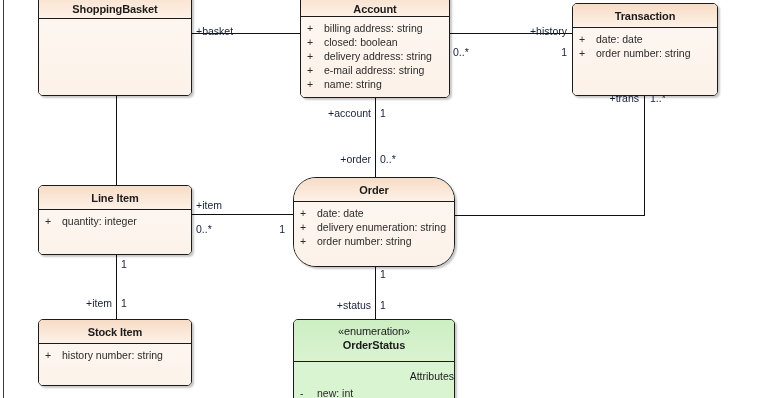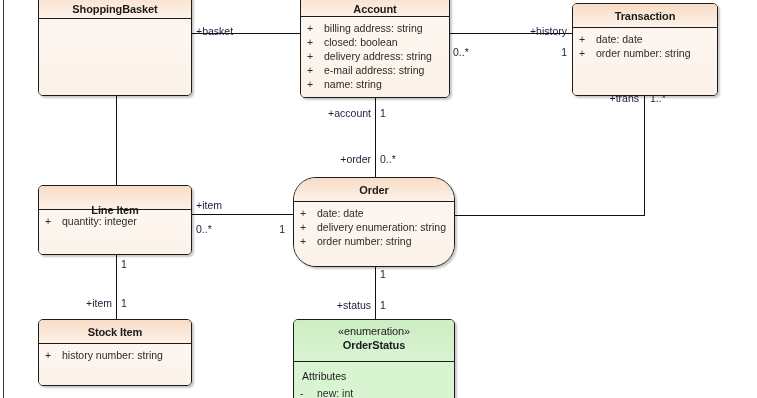--- a/index.html
+++ b/index.html
@@ -50,21 +50,21 @@
 
   
   .uml-enum{background:#d8f3d0;}
   .uml-enum .hdr{
     background:linear-gradient(to bottom,#cdeec3 0%,#d9f3d1 100%);
     font-weight:normal;
   }
   .uml-enum .hdr .ename{display:block;font-weight:bold;}
   .uml-enum .body{background:#d9f4d1;}
   .uml-enum .section-title{
-    font-size:10.5px;color:#1b1b1b;padding:2px 0 2px 8px;line-height:15px;
+    font-size:10.5px;color:#1b1b1b;padding:2px 0 2px 8px;line-height:15px;text-align:right;
   }
 
   
   .ln{position:absolute;background:#111111;}
   .ln.h{height:1.3px;}
   .ln.v{width:1.3px;}
 
   
   .lbl{
     position:absolute;
@@ -165,21 +165,21 @@
         <span class="nm">date: date</span>
       </div>
       <div class="attr">
         <span class="vis">+</span>
         <span class="nm">order number: string</span>
       </div>
     </div>
   </div>
 
   <div class="uml-class" style="left:38px;top:185px;width:154px;height:70px;">
-    <div class="hdr" style="height:24px;padding-top:18px;">Line Item</div>
+    <div class="hdr" style="height:24px;padding-top:6px;">Line Item</div>
     <div class="body">
       <div class="attr">
         <span class="vis">+</span>
         <span class="nm">quantity: integer</span>
       </div>
     </div>
   </div>
 
   <div class="uml-class" style="left:293px;top:177px;width:162px;height:90px;border-radius:23px;">
     <div class="hdr" style="height:24px;padding-top:6px;">Order</div>

